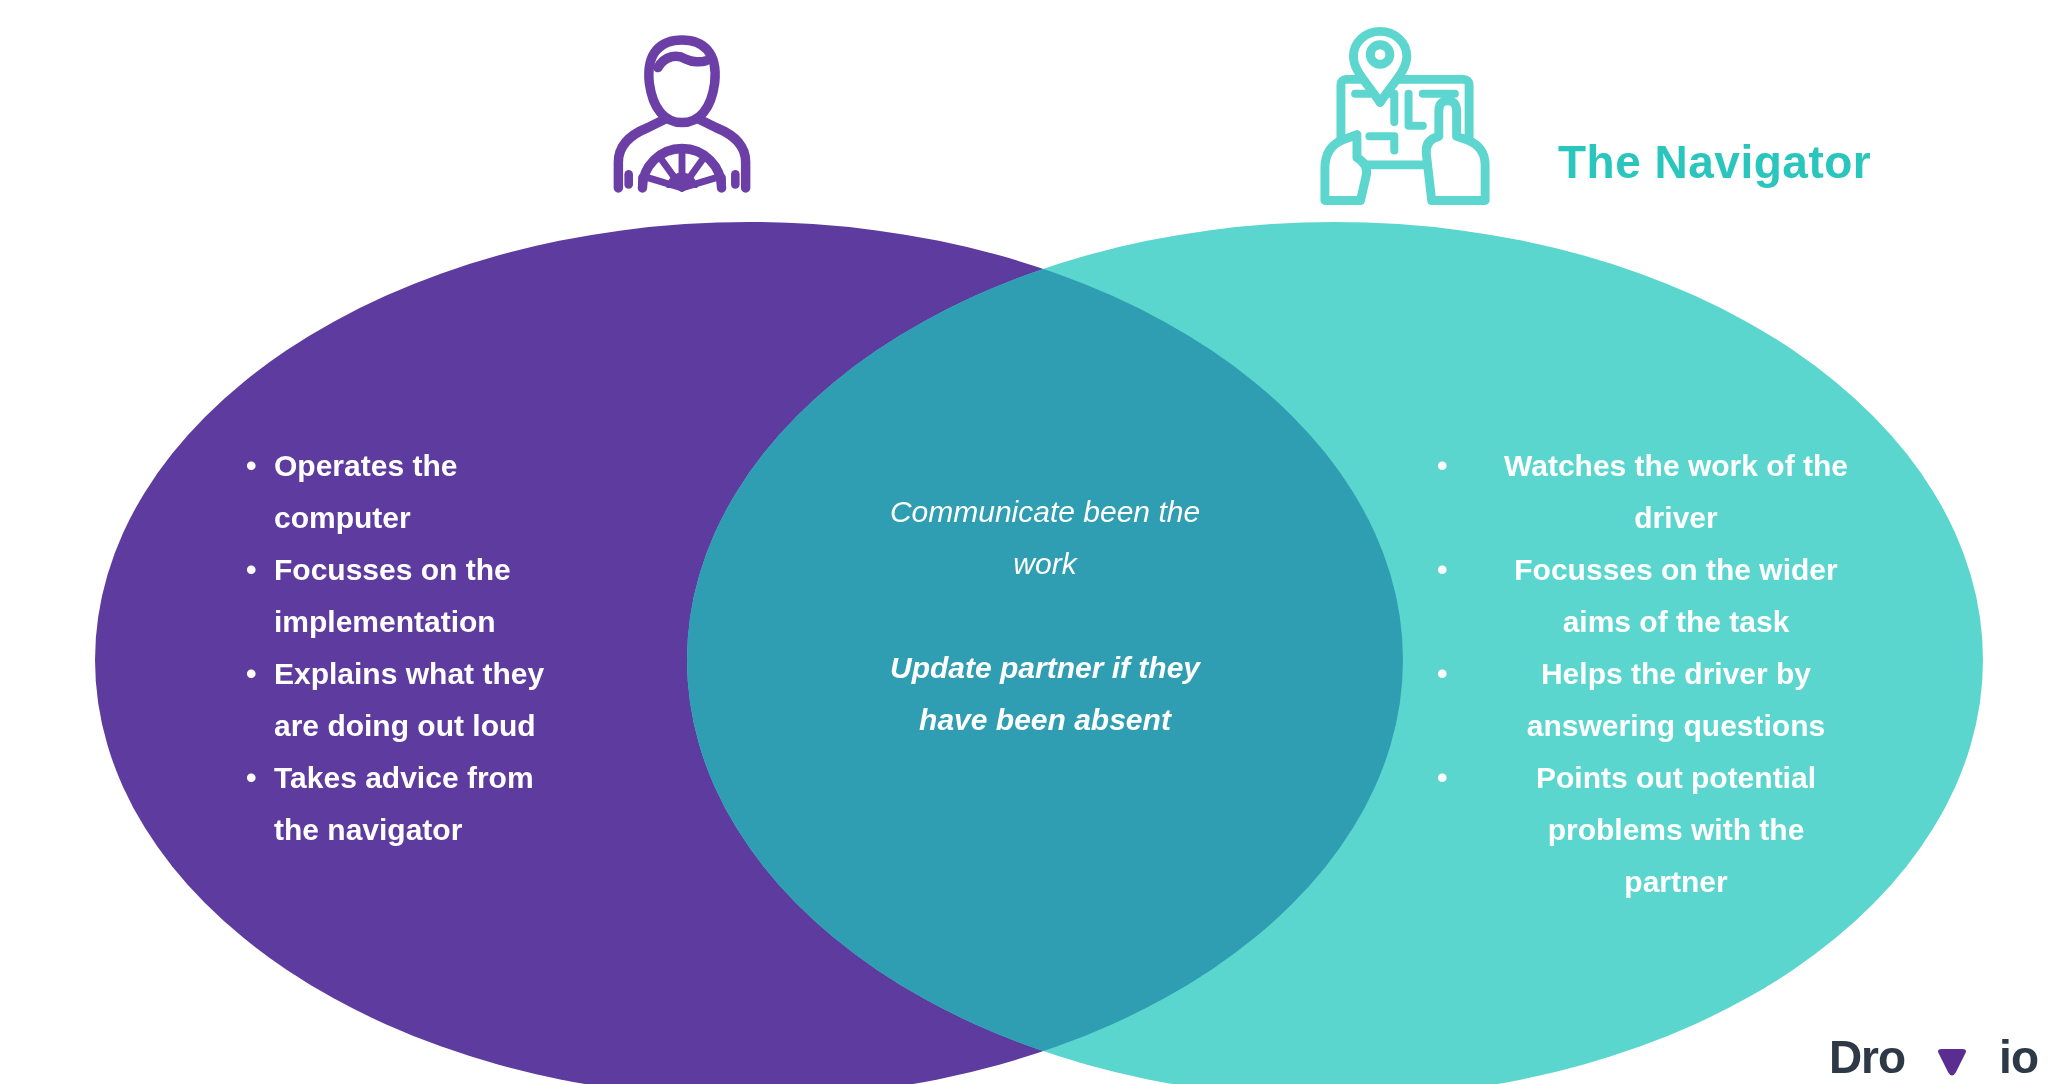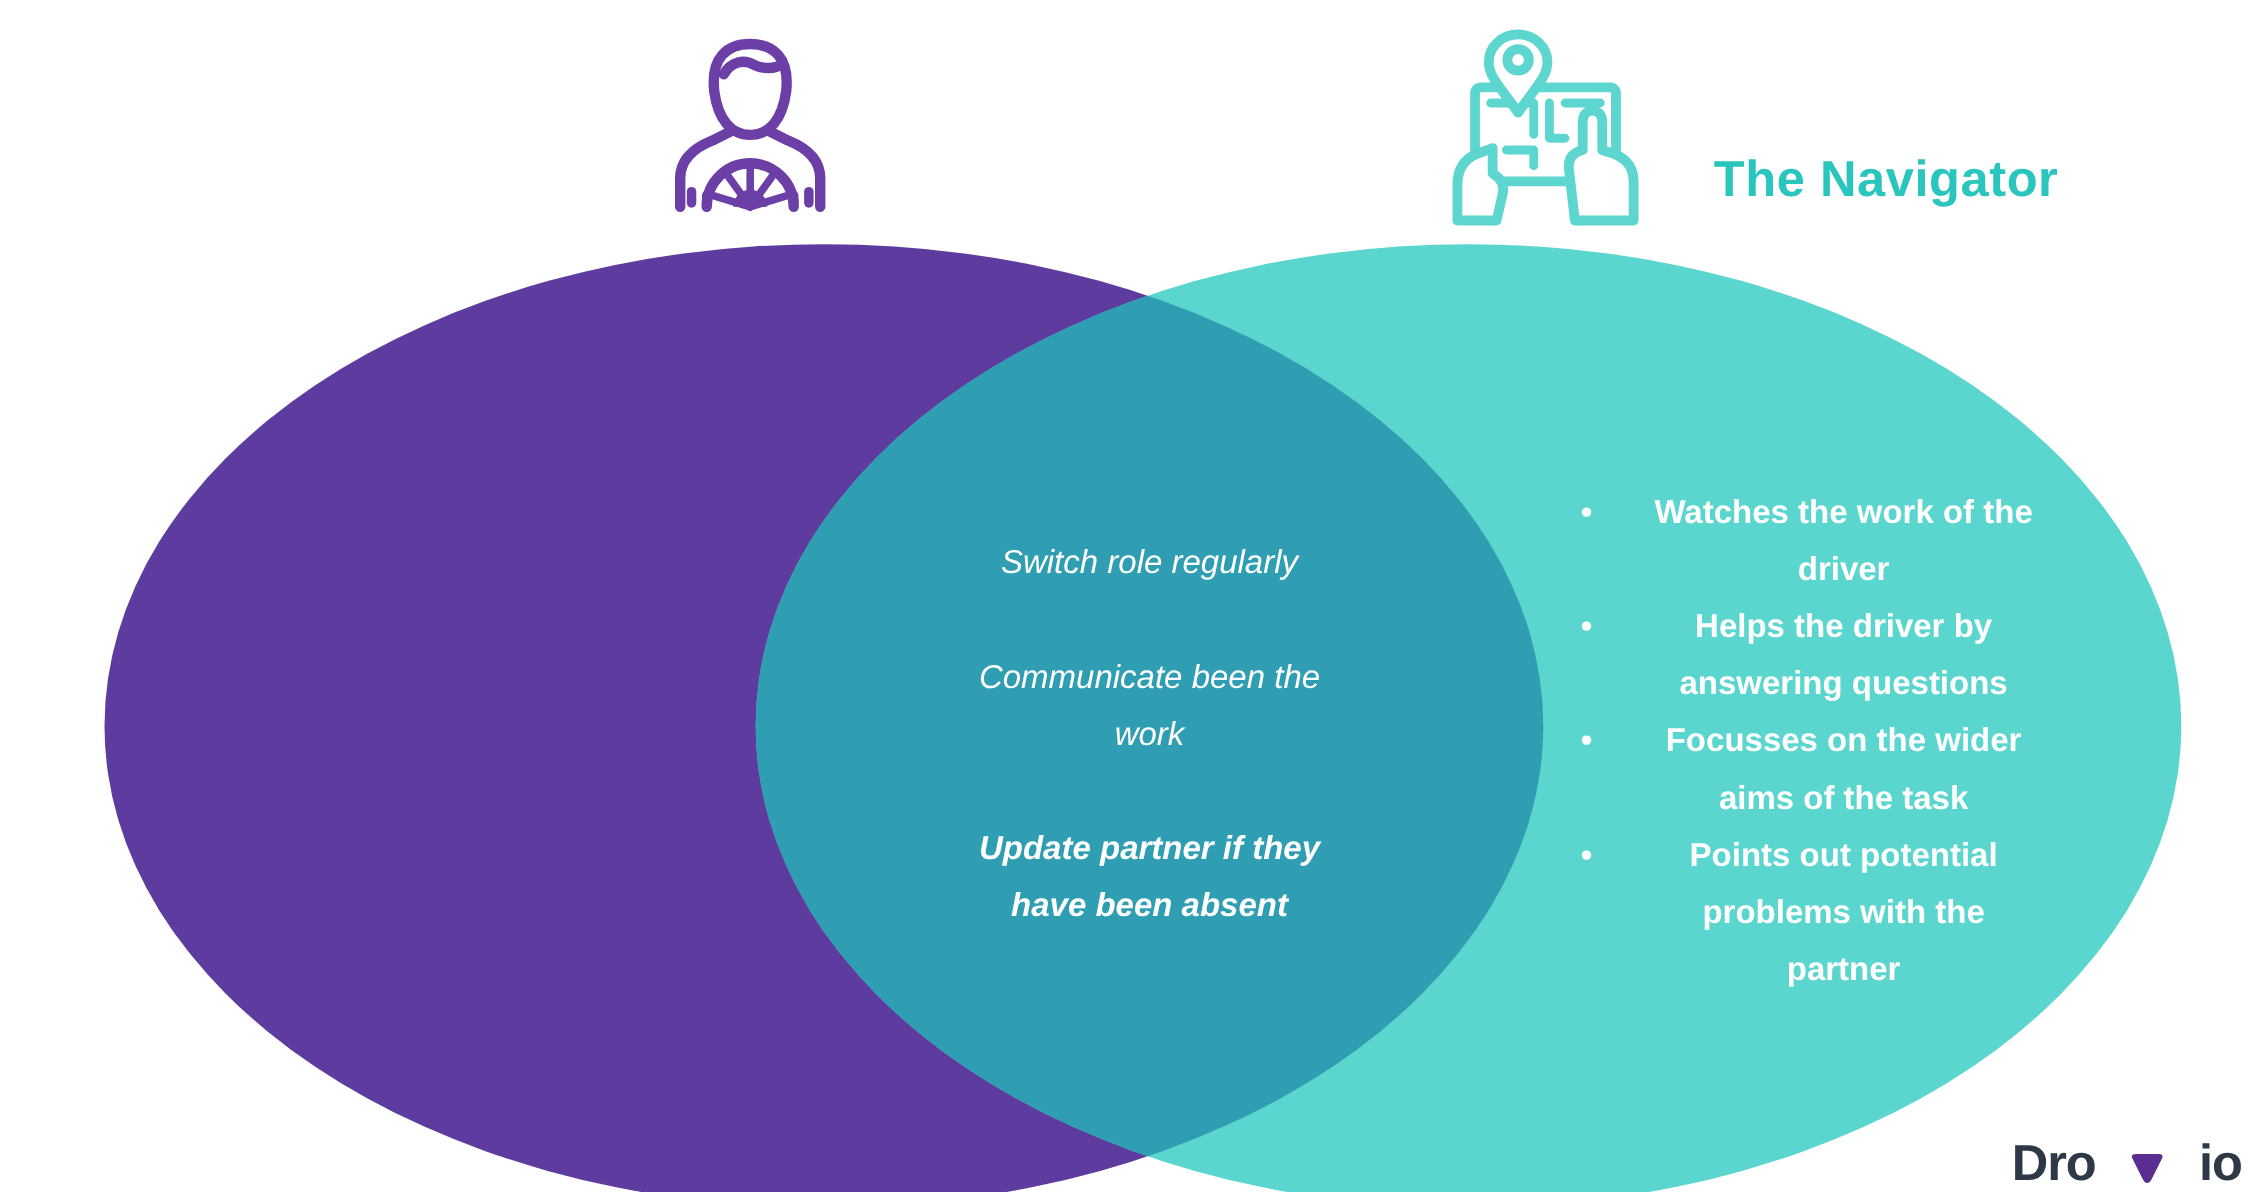--- a/index.html
+++ b/index.html
@@ -150,36 +150,45 @@
     <svg viewBox="0 0 100 100" width="178" height="182" fill="none" stroke="#5CD6CE" stroke-width="5" stroke-linecap="round" stroke-linejoin="round">
       <rect x="14" y="30" width="72" height="48" rx="3"></rect>
       <path d="M22 38 H44 V54 M44 62 V70 M30 62 H44 M52 38 V56 H60 M60 38 H78 M70 46 V64 H78" stroke-width="4.5"></path>
       <path d="M36 3 C44 3 51 9 51 17 C51 25 44 31 36 43 C28 31 21 25 21 17 C21 9 28 3 36 3 Z" fill="#ffffff"></path>
       <circle cx="36" cy="16" r="5.5" fill="#ffffff"></circle>
       <path d="M5 98 L5 80 Q5 68 15 64 L23 61 L23 74 Q30 78 28 85 L25 98 Z" fill="#ffffff"></path>
       <path d="M95 98 L95 78 Q95 68 85 64 L79 62 L79 48 Q79 42 74 42 Q69 42 69 48 L69 62 Q61 64 62 72 L65 98 Z" fill="#ffffff"></path>
     </svg>
   </div>
 
+  <ul class="bullet-list left-list">
+    <li>Operates the
+computer</li>
+    <li>Focusses on the
+implementation</li>
+    <li>Explains what they
+are doing out loud</li>
+    <li>Takes advice from
+the navigator</li>
+  </ul>
 
   <div class="center-block">
-    <p>Switch role regularly</p>
     <p>Communicate been the
 work</p>
     <p>Update partner if they
 have been absent</p>
   </div>
 
   <ul class="bullet-list right-list">
     <li>Watches the work of the
 driver</li>
+    <li>Focusses on the wider
+aims of the task</li>
     <li>Helps the driver by
 answering questions</li>
-    <li>Focusses on the wider
-aims of the task</li>
     <li>Points out potential
 problems with the
 partner</li>
   </ul>
 
   <div class="logo">
     <span>Dro</span>
     <svg class="chevron" viewBox="0 0 34 30">
       <path d="M4 7 Q1 2 7 2 L27 2 Q33 2 30 7 L21 25 Q17 32 13 25 Z" fill="#5A2D90"></path>
     </svg>

